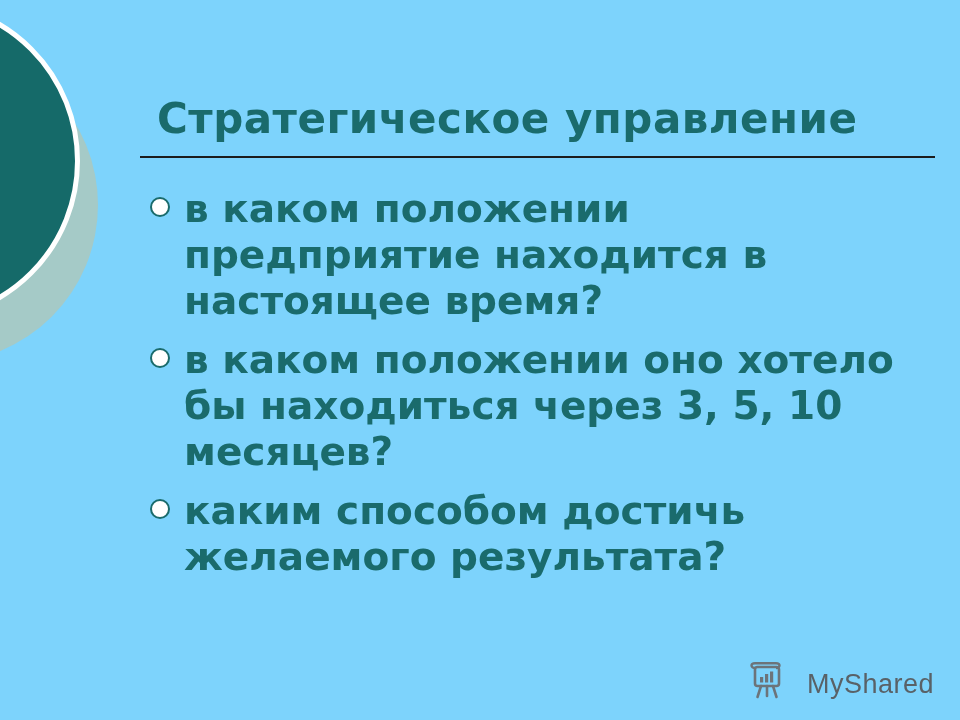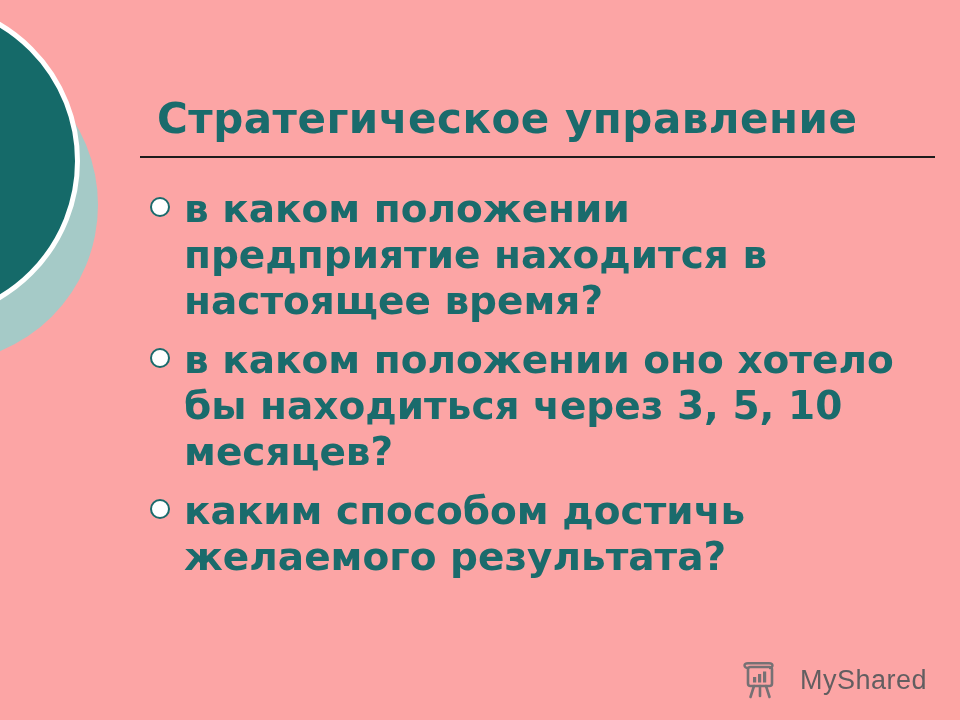--- a/index.html
+++ b/index.html
@@ -10,21 +10,21 @@
     --watermark-gray:#56585b;
   }
   *{margin:0;padding:0;box-sizing:border-box;}
   html,body{width:960px;height:720px;}
   body{
     font-family:"DejaVu Sans","Liberation Sans",sans-serif;
     background:#ffffff;
     position:relative;
     overflow:hidden;
   }
-  .slide{position:absolute;inset:0;background:#fca5a5;overflow:hidden;}
+  .slide{position:absolute;inset:0;background:#7dd3fc;overflow:hidden;}
 
   
   .decor-circle{position:absolute;border-radius:50%;}
   .decor-circle.light{
     left:-218px;top:47px;width:316px;height:316px;
     background:var(--light-teal);
   }
   .decor-circle.dark{
     left:-242px;top:0px;width:322px;height:322px;
     background:var(--dark-teal);
@@ -71,23 +71,23 @@
     font-weight:bold;
     color:var(--text-teal);
     line-height:46px;
     white-space:pre-line;
     letter-spacing:0px;
   }
 
   
   .watermark{
     position:absolute;
-    right:33px;bottom:20px;
+    right:26px;bottom:20px;
     display:flex;
-    align-items:center;
+    align-items:flex-end;
     gap:20px;
     opacity:0.92;
   }
   .watermark svg{display:block;}
   .wm-label{
     font-family:"Liberation Sans",sans-serif;
     font-size:27px;
     font-weight:400;
     color:var(--watermark-gray);
     letter-spacing:0.5px;

